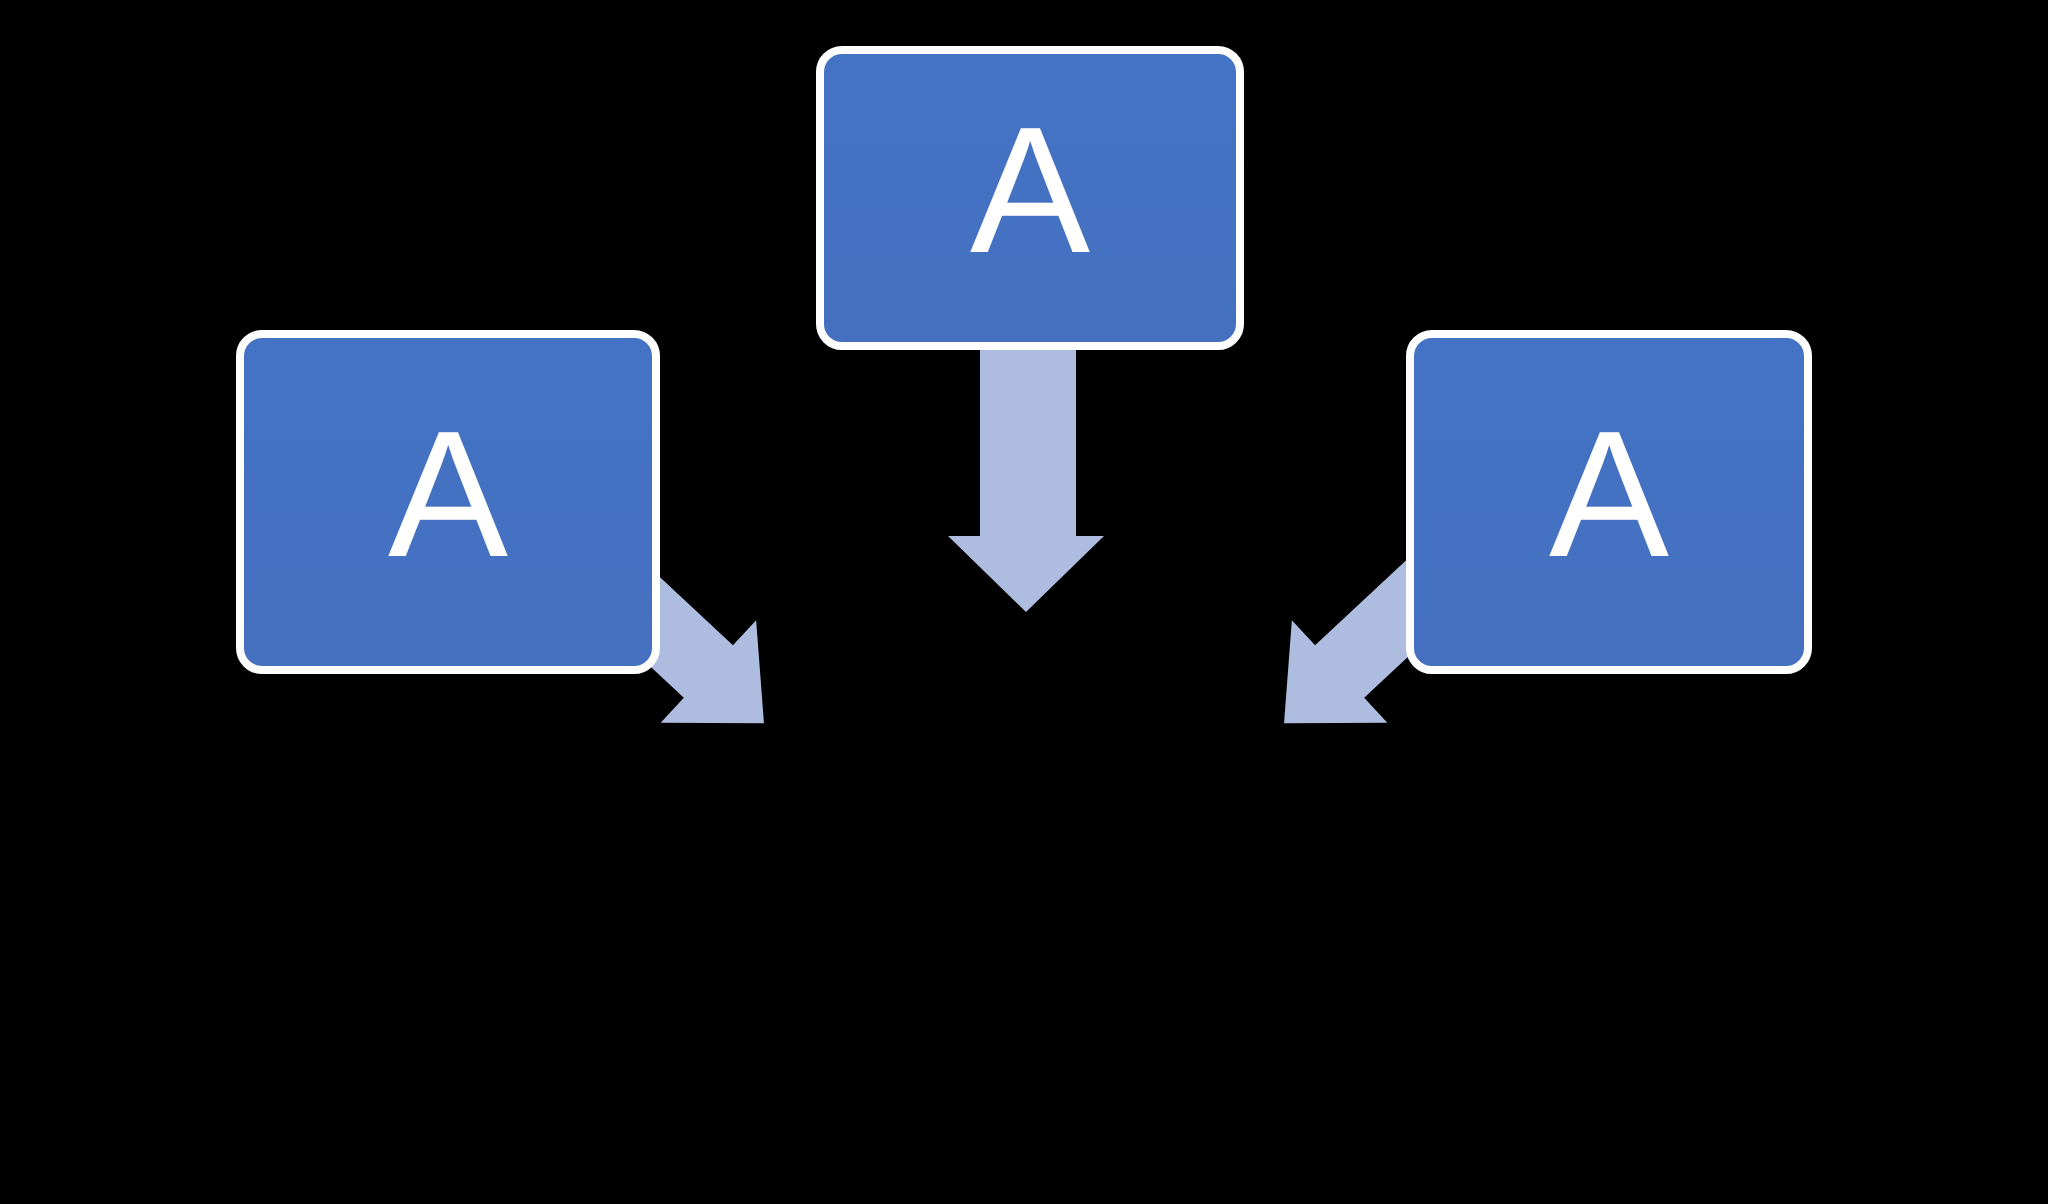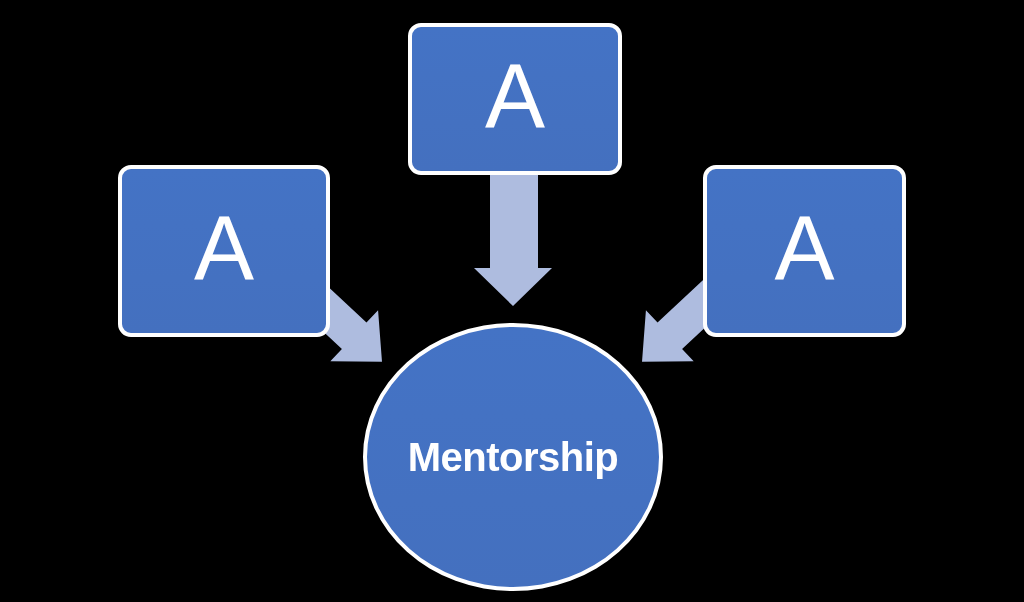--- a/index.html
+++ b/index.html
@@ -84,17 +84,14 @@
   </div>
 
   <div class="node box left">
     <span class="node-label letter">A</span>
   </div>
 
   <div class="node box right">
     <span class="node-label letter">A</span>
   </div>
 
-  <div class="node ellipse">
-    <span class="node-label title">Mentorship</span>
-  </div>
 
 </div>
 
 </body></html>

